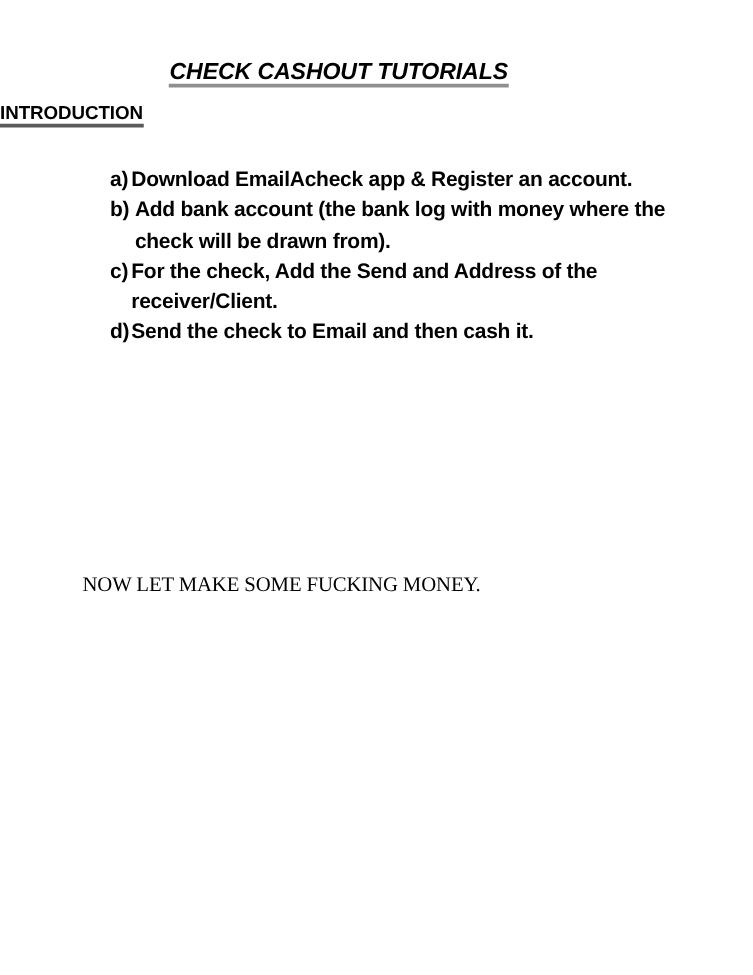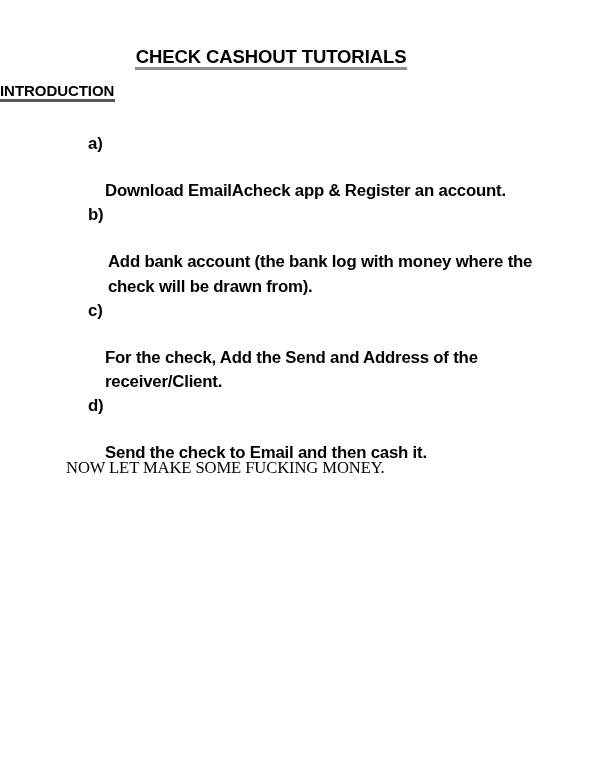--- a/index.html
+++ b/index.html
@@ -32,20 +32,21 @@
     font-weight: bold;
     letter-spacing: -0.1px;
     line-height: 1.15;
     white-space: nowrap;
   }
 
   .doc-title .u-text {
     display: inline-block;
     position: relative;
     padding-bottom: 2px;
+    font-style: italic;
   }
 
   .doc-title .u-text::after {
     content: "";
     position: absolute;
     left: -1px;
     right: -1px;
     bottom: 0;
     height: 3px;
     background: #8f8f8f;
@@ -113,21 +114,20 @@
 
   .list-marker {
     flex: 0 0 auto;
     min-width: 17px;
     white-space: pre;
   }
 
   .list-text {
     flex: 1 1 auto;
     min-width: 0;
-    margin-top: 47px;
   }
 
   
 
   .closing-line {
     position: absolute;
     left: 66px;
     top: 441px;
     font-size: 16.6px;
     font-weight: 500;

